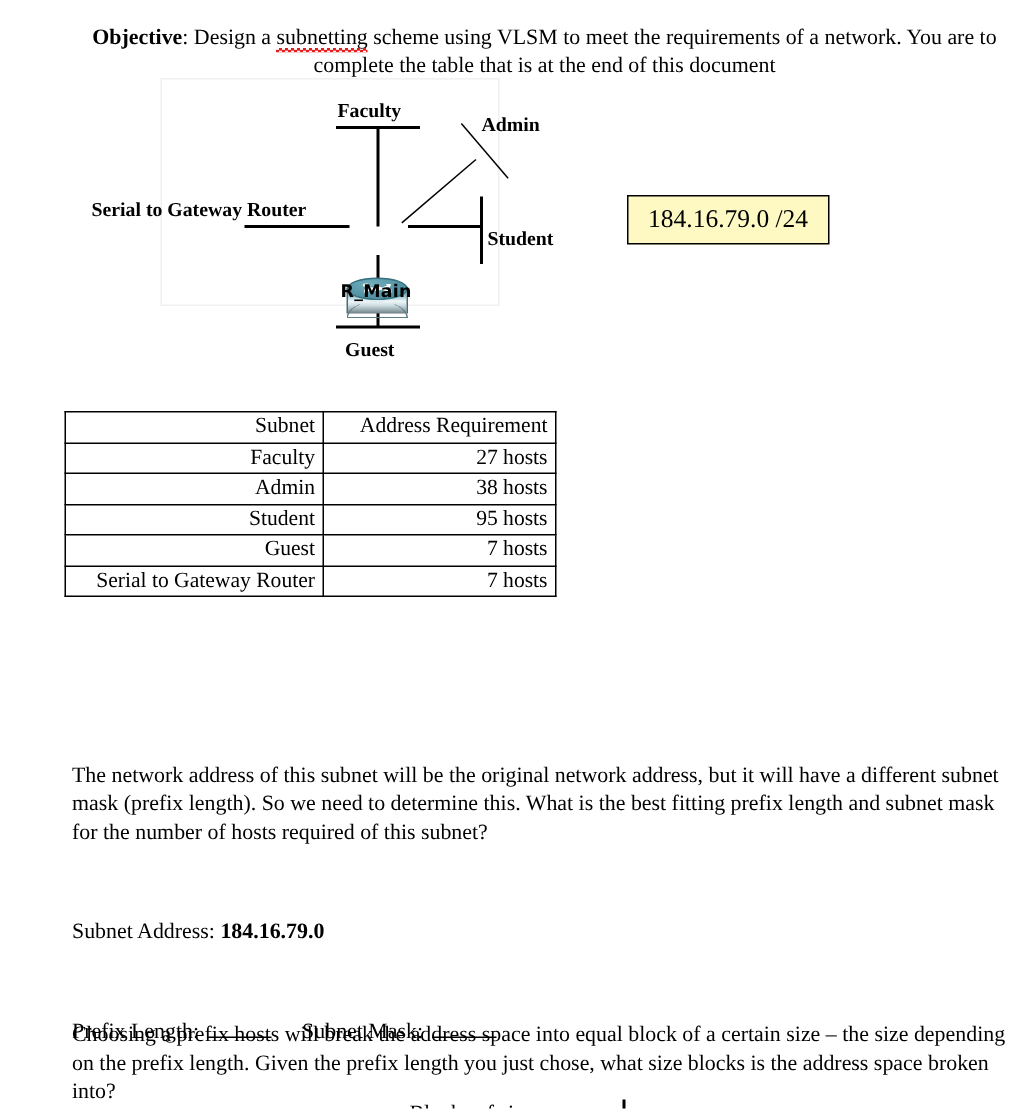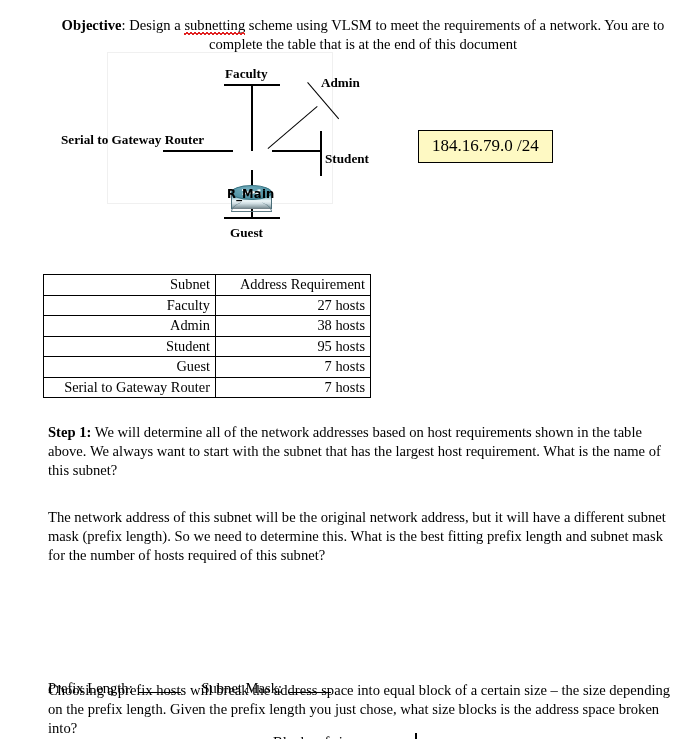--- a/index.html
+++ b/index.html
@@ -295,27 +295,28 @@
         <td class="c0">Guest</td>
         <td class="c1">7 hosts</td>
       </tr>
       <tr>
         <td class="c0">Serial to Gateway Router</td>
         <td class="c1">7 hosts</td>
       </tr>
     </tbody>
   </table>
 
-  <p class="blk b-step1">
-    <b>Step 1:</b><span> We will determine all of the network addresses based on host requirements shown in the table above. We always want to start with the subnet that has the largest host requirement. What is the name of this subnet?</span>
+
+
+  <p class="blk b-para2">The network address of this subnet will be the original network address, but it will have a different subnet mask (prefix length). So we need to determine this. What is the best fitting prefix length and subnet mask for the number of hosts required of this subnet?</p>
+
+  <p class="blk b-subaddr">
+    <span>Subnet Address:</span>
+    <b>184.16.79.0</b>
   </p>
-
-
-  <p class="blk b-para2">The network address of this subnet will be the original network address, but it will have a different subnet mask (prefix length). So we need to determine this. What is the best fitting prefix length and subnet mask for the number of hosts required of this subnet?</p>
-
 
   <p class="blk b-prefix">
     <span>Prefix Length:</span>
     <span class="blank"></span><span class="gap-sm"></span><span>Subnet Mask:</span>
     <span class="blank"></span>
   </p>
 
   <p class="blk b-para3">Choosing a prefix hosts will break the address space into equal block of a certain size – the size depending on the prefix length. Given the prefix length you just chose, what size blocks is the address space broken into?</p>
 
   <p class="blk b-blocks">

